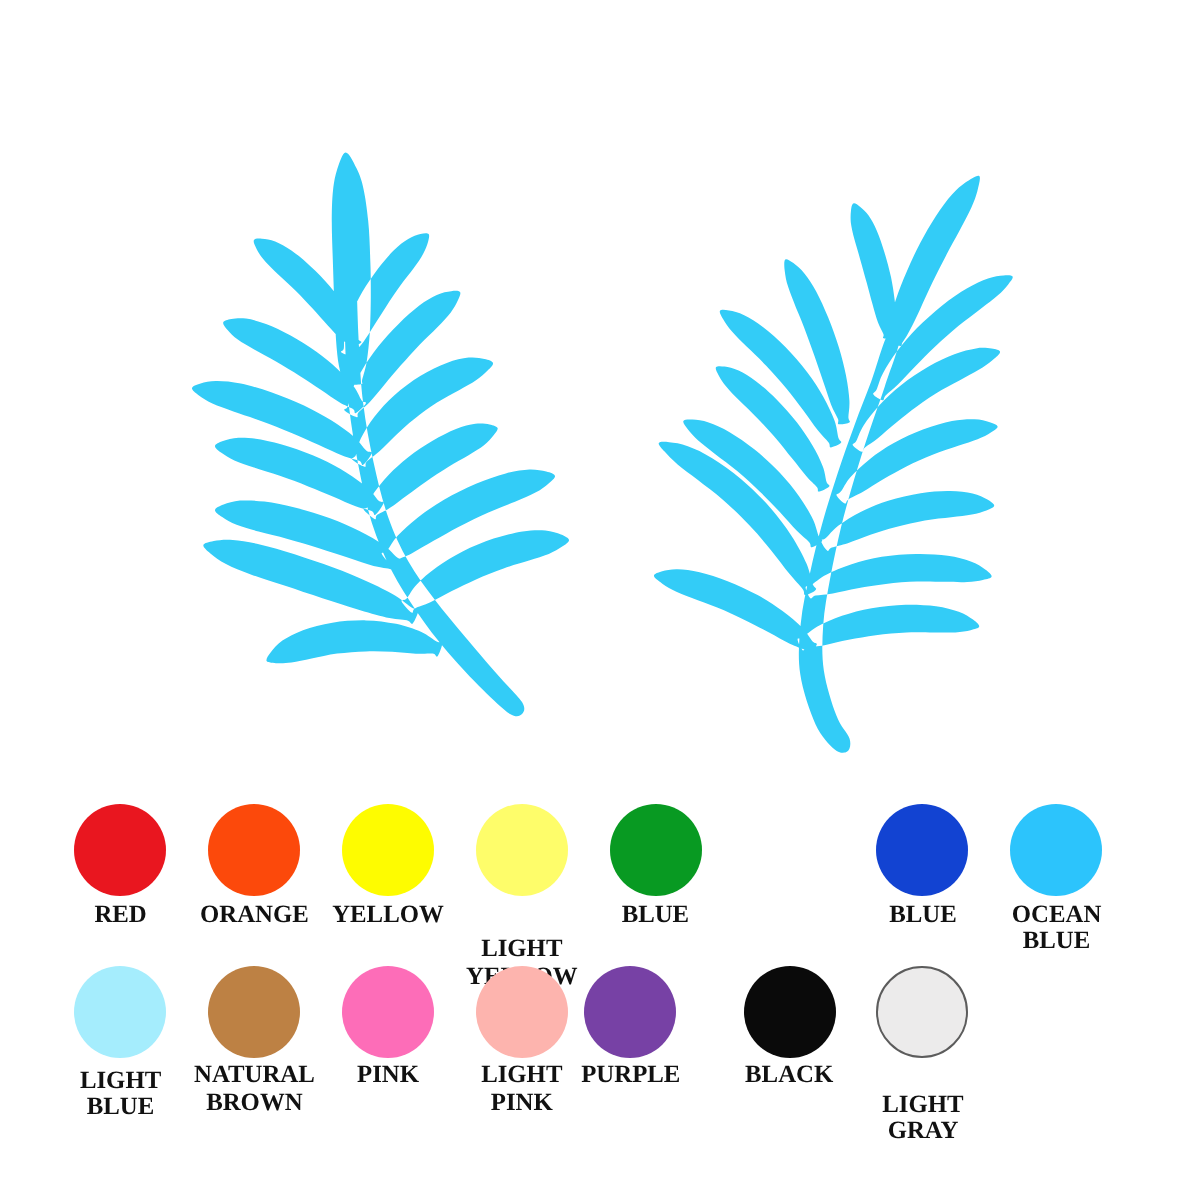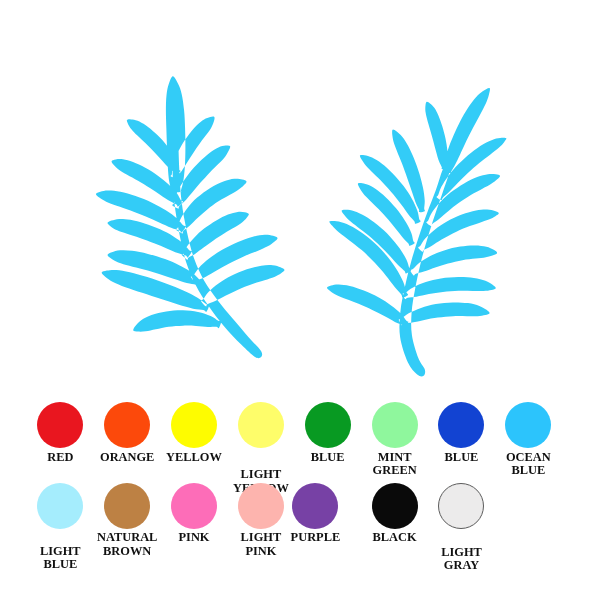--- a/index.html
+++ b/index.html
@@ -36,37 +36,33 @@
       <span class="lbl" style="margin-top:2.5px">YELLOW</span>
     </div>
     <div class="swatch" style="left:227.5px">
       <span class="dot" style="background: rgb(254, 253, 106);"></span>
       <span class="lbl" style="margin-top:20px">LIGHT YELLOW</span>
     </div>
     <div class="swatch" style="left:294.3px">
       <span class="dot" style="background: rgb(8, 154, 34);"></span>
       <span class="lbl" style="margin-top:2.5px">BLUE</span>
     </div>
-    <div class="swatch" style="left:361.2px">
-      <span class="dot" style="background: rgb(143, 247, 157);"></span>
-      <span class="lbl" style="margin-top:2.5px">MINT GREEN</span>
-    </div>
     <div class="swatch" style="left:428.1px">
       <span class="dot" style="background: rgb(18, 67, 210);"></span>
       <span class="lbl" style="margin-top:2.5px">BLUE</span>
     </div>
     <div class="swatch" style="left:494.9px">
       <span class="dot" style="background: rgb(44, 196, 252);"></span>
       <span class="lbl" style="margin-top:2.5px">OCEAN BLUE</span>
     </div>
   </div>
   <div class="swatch-row" style="top:482.8px">
     <div class="swatch" style="left:26.9px">
       <span class="dot" style="background: rgb(165, 237, 253);"></span>
-      <span class="lbl" style="margin-top:16px">LIGHT BLUE</span>
+      <span class="lbl" style="margin-top:5px">LIGHT BLUE</span>
     </div>
     <div class="swatch" style="left:93.8px">
       <span class="dot" style="background: rgb(189, 129, 68);"></span>
       <span class="lbl" style="margin-top:2.6px">NATURAL BROWN</span>
     </div>
     <div class="swatch" style="left:227.5px">
       <span class="dot" style="background: rgb(253, 180, 174);"></span>
       <span class="lbl" style="margin-top:2.6px">LIGHT PINK</span>
     </div>
     <div class="swatch" style="left:160.6px">

